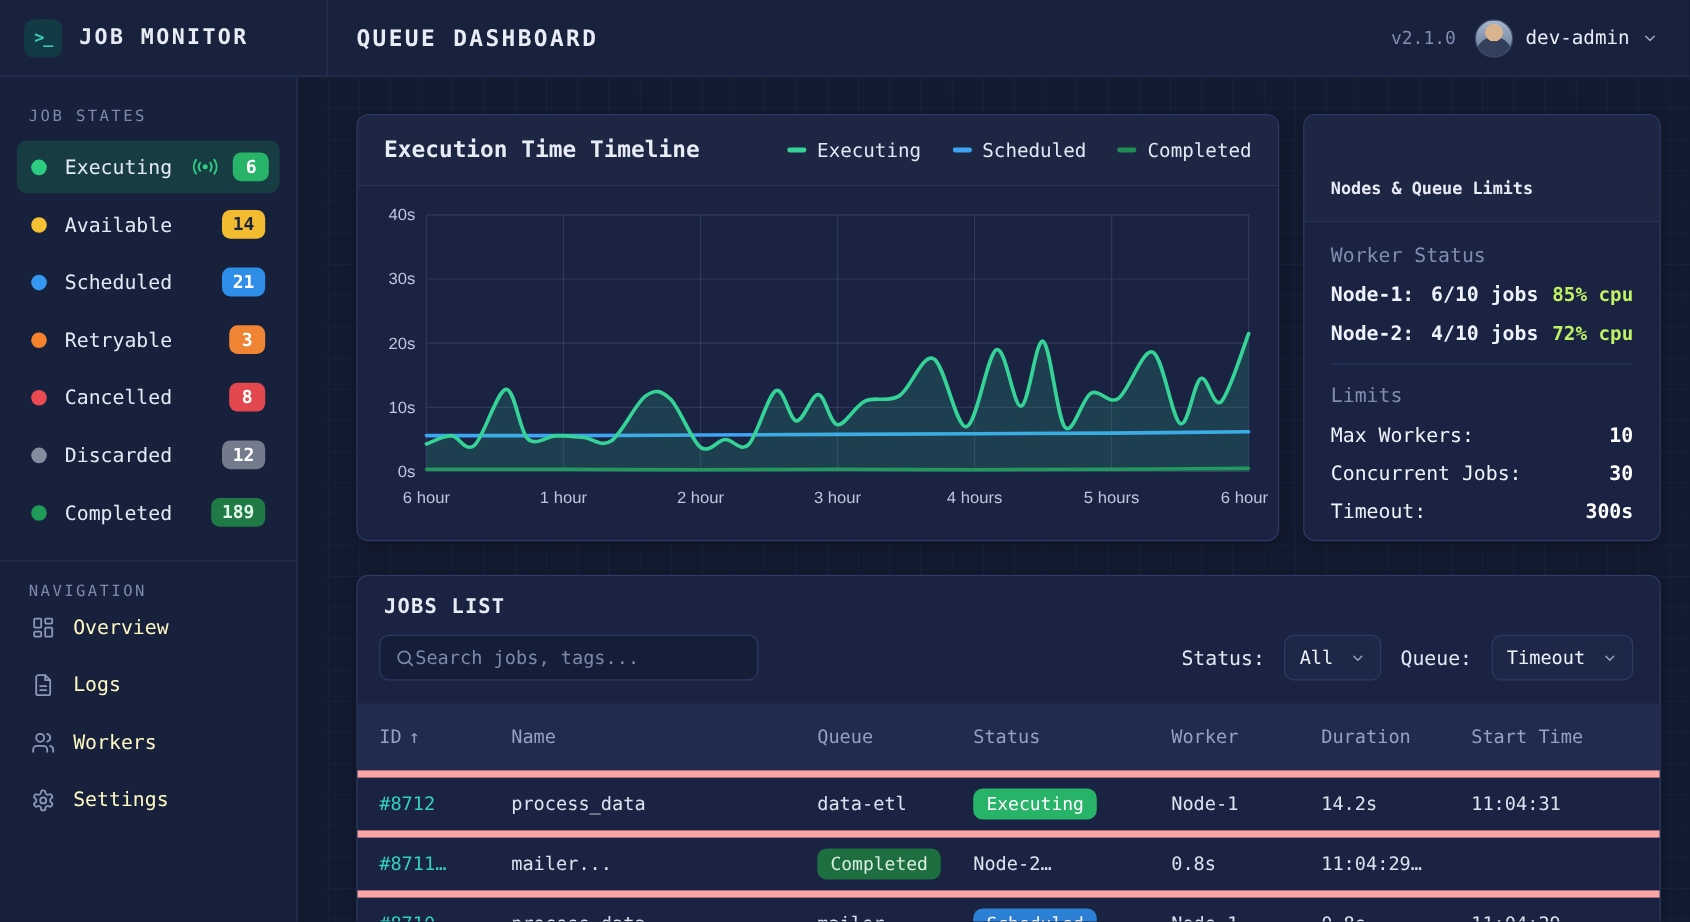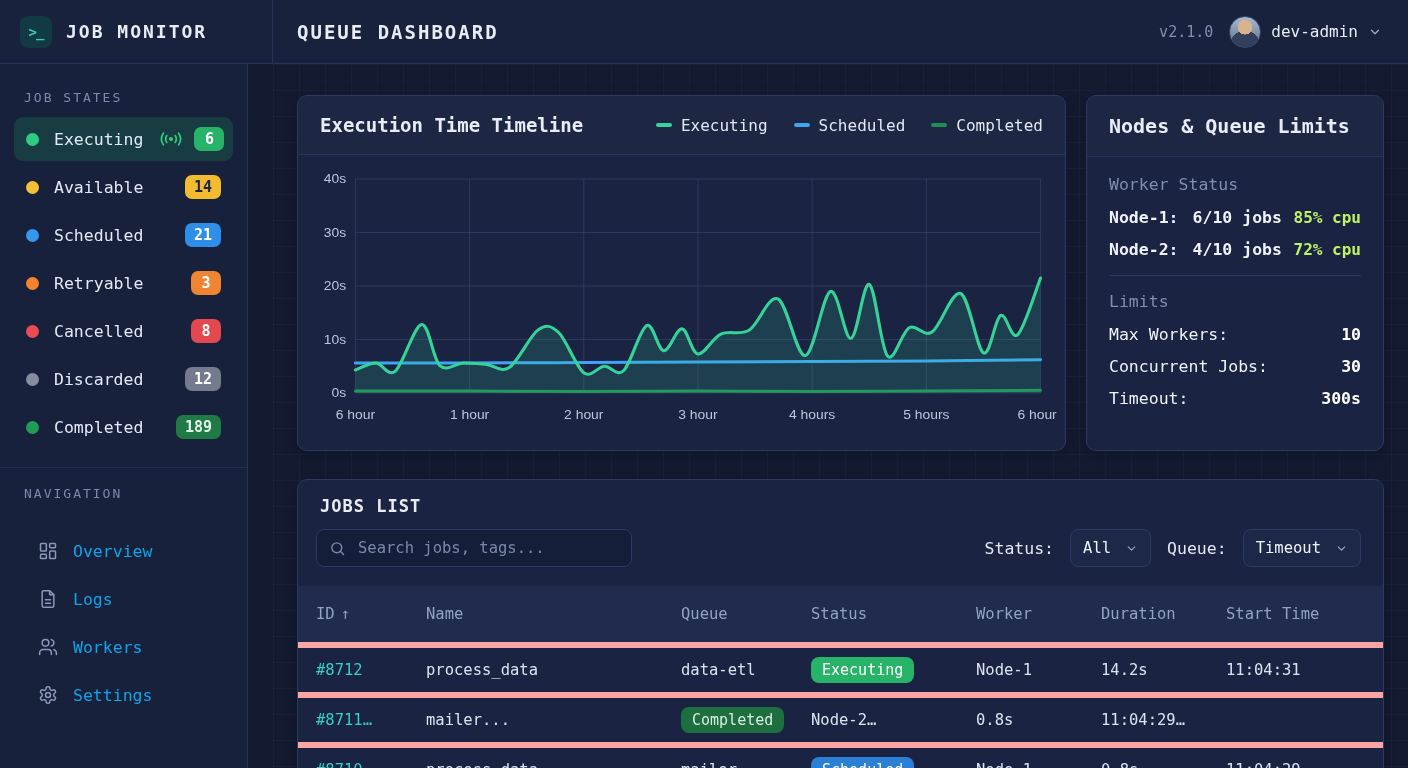--- a/index.html
+++ b/index.html
@@ -52,22 +52,22 @@
   .state-item.active { background:#173d43; }
   .dot { width:13px; height:13px; border-radius:50%; flex:none; }
   .state-label { font-size:16.5px; color:#e4eaf5; }
   .state-right { margin-left:auto; display:flex; align-items:center; gap:10px; }
   .badge {
     min-width:30px; padding:3px 9px; border-radius:7px; text-align:center;
     font-size:15px; font-weight:bold;
   }
   .nav-section { margin-top:18px; padding-top:10px; border-top:1px solid #232f52; }
   .nav-item {
-    height:48px; display:flex; align-items:flex-end; gap:15px; padding-left:38px;
-    cursor:pointer; font-size:16.5px; color:#0ea5e9;
+    height:48px; display:flex; align-items:flex-start; gap:15px; padding-left:26px;
+    cursor:pointer; font-size:16.5px; color:#fef9c3;
   }
   .nav-item svg { stroke:#8b98ba; }
   
   .main {
     position:absolute; top:64px; left:273px; right:0; bottom:0;
     padding:31px 24px 0 24px; overflow:hidden;
     background-color:#131b31;
     background-image:
       linear-gradient(rgba(84,116,190,0.07) 1px, transparent 1px),
       linear-gradient(90deg, rgba(84,116,190,0.07) 1px, transparent 1px);
@@ -104,21 +104,21 @@
   .nodes-divider { border-top:1px solid #2a3860; margin:16px 0 16px 0; }
   .limit-row { display:flex; font-size:16.5px; margin-bottom:13px; }
   .limit-label { color:#eef2fa; }
   .limit-value { margin-left:auto; font-weight:bold; color:#ffffff; }
   
   .jobs-panel { margin-top:28px; min-height:420px; }
   .jobs-heading { font-size:17px; font-weight:bold; letter-spacing:1px; padding:16px 22px 0 22px; }
   .controls { display:flex; align-items:center; padding:13px 22px 19px 18px; }
   .searchbox {
     width:316px; height:38px; background:#151e38; border:1px solid #2c3b63;
-    border-radius:8px; display:flex; align-items:center; gap:12px; padding:0 12px;
+    border-radius:8px; display:flex; align-items:center; gap:0; padding:0 12px;
   }
   .searchbox svg { stroke:#7b88aa; flex:none; }
   .searchbox input {
     background:transparent; border:none; outline:none; width:100%;
     font:15.5px "DejaVu Sans Mono",monospace; color:#dfe5f1;
   }
   .searchbox input::placeholder { color:#7b88aa; }
   .filters { margin-left:auto; display:flex; align-items:center; gap:16px; }
   .filter-label { font-size:16.5px; color:#e2e8f4; }
   .select {
@@ -316,21 +316,21 @@
             <path d="M48.0,228.1C66.5,228.1 122.0,228.1 159.0,228.1C196.0,228.2 233.0,228.4 270.0,228.4C307.0,228.4 344.0,228.1 381.0,228.1C418.0,228.1 455.0,228.4 492.0,228.4C529.0,228.4 566.0,228.3 603.0,228.1C640.0,227.9 695.5,227.5 714.0,227.3" fill="none" stroke="#1e8e54" stroke-width="3" stroke-linecap="round" stroke-linejoin="round"></path>
             <path d="M48.0,200.0C66.5,200.0 122.0,200.1 159.0,200.0C196.0,200.0 233.0,199.7 270.0,199.5C307.0,199.3 344.0,199.1 381.0,199.0C418.0,198.8 455.0,198.6 492.0,198.4C529.0,198.3 566.0,198.2 603.0,197.9C640.0,197.6 695.5,197.0 714.0,196.8" fill="none" stroke="#3da5f4" stroke-width="3" stroke-linecap="round" stroke-linejoin="round"></path>
             <path d="M48.0,207.0C51.3,205.8 61.5,199.9 68.0,200.0C74.5,200.2 79.4,214.5 86.8,208.1C94.3,201.6 105.2,162.4 112.4,161.5C119.6,160.6 123.3,196.3 130.1,202.7C137.0,209.1 145.9,200.2 153.4,200.0C161.0,199.9 168.2,200.9 175.6,201.6C183.0,202.4 189.5,210.1 197.8,204.3C206.2,198.5 217.6,172.7 225.6,166.9C233.6,161.1 238.2,162.4 245.6,169.5C253.0,176.7 262.6,204.1 270.0,209.7C277.4,215.3 283.5,203.6 290.0,203.3C296.5,202.9 302.0,214.3 308.9,207.5C315.7,200.8 324.6,165.9 331.1,162.6C337.5,159.3 342.0,187.2 347.7,187.7C353.4,188.3 359.9,165.3 365.5,165.8C371.0,166.3 374.7,190.1 381.0,190.9C387.3,191.8 394.9,175.2 403.2,171.2C411.5,167.1 421.7,172.8 431.0,166.9C440.2,161.0 449.6,131.6 458.7,135.8C467.8,140.1 476.8,193.8 485.3,192.6C493.8,191.3 502.4,131.2 509.8,128.4C517.2,125.5 523.5,176.6 529.7,175.4C536.0,174.3 541.6,118.5 547.5,121.4C553.4,124.3 558.8,185.9 565.3,193.1C571.7,200.3 579.1,168.7 586.3,164.7C593.6,160.7 600.2,174.7 608.5,169.0C616.9,163.3 628.0,127.0 636.3,130.5C644.6,134.0 652.0,186.2 658.5,189.9C665.0,193.5 669.6,155.5 675.2,152.4C680.7,149.4 685.3,177.9 691.8,171.7C698.3,165.4 710.3,124.4 714.0,115.0 L714.0,230 L48.0,230 Z" fill="rgba(54,211,153,0.16)" stroke="none"></path>
             <path d="M48.0,207.0C51.3,205.8 61.5,199.9 68.0,200.0C74.5,200.2 79.4,214.5 86.8,208.1C94.3,201.6 105.2,162.4 112.4,161.5C119.6,160.6 123.3,196.3 130.1,202.7C137.0,209.1 145.9,200.2 153.4,200.0C161.0,199.9 168.2,200.9 175.6,201.6C183.0,202.4 189.5,210.1 197.8,204.3C206.2,198.5 217.6,172.7 225.6,166.9C233.6,161.1 238.2,162.4 245.6,169.5C253.0,176.7 262.6,204.1 270.0,209.7C277.4,215.3 283.5,203.6 290.0,203.3C296.5,202.9 302.0,214.3 308.9,207.5C315.7,200.8 324.6,165.9 331.1,162.6C337.5,159.3 342.0,187.2 347.7,187.7C353.4,188.3 359.9,165.3 365.5,165.8C371.0,166.3 374.7,190.1 381.0,190.9C387.3,191.8 394.9,175.2 403.2,171.2C411.5,167.1 421.7,172.8 431.0,166.9C440.2,161.0 449.6,131.6 458.7,135.8C467.8,140.1 476.8,193.8 485.3,192.6C493.8,191.3 502.4,131.2 509.8,128.4C517.2,125.5 523.5,176.6 529.7,175.4C536.0,174.3 541.6,118.5 547.5,121.4C553.4,124.3 558.8,185.9 565.3,193.1C571.7,200.3 579.1,168.7 586.3,164.7C593.6,160.7 600.2,174.7 608.5,169.0C616.9,163.3 628.0,127.0 636.3,130.5C644.6,134.0 652.0,186.2 658.5,189.9C665.0,193.5 669.6,155.5 675.2,152.4C680.7,149.4 685.3,177.9 691.8,171.7C698.3,165.4 710.3,124.4 714.0,115.0" fill="none" stroke="#36d399" stroke-width="3" stroke-linecap="round" stroke-linejoin="round"></path>
           </svg>
       </div>
     </div>
 
     <div class="panel nodes-panel">
       <div class="panel-header">
-        <div class="panel-title" style="font-size:20px;">Nodes &amp; Queue Limits</div>
+        <div class="panel-title" style="font-size:14px;margin-top:36px;">Nodes &amp; Queue Limits</div>
       </div>
       <div class="nodes-body">
         <div class="sub-heading">Worker Status</div>
         <div class="worker-row">
           <span class="worker-name">Node-1:</span>
           <span class="worker-jobs">6/10 jobs</span>
           <span class="worker-cpu">85% cpu</span>
         </div>
         <div class="worker-row">
           <span class="worker-name">Node-2:</span>

